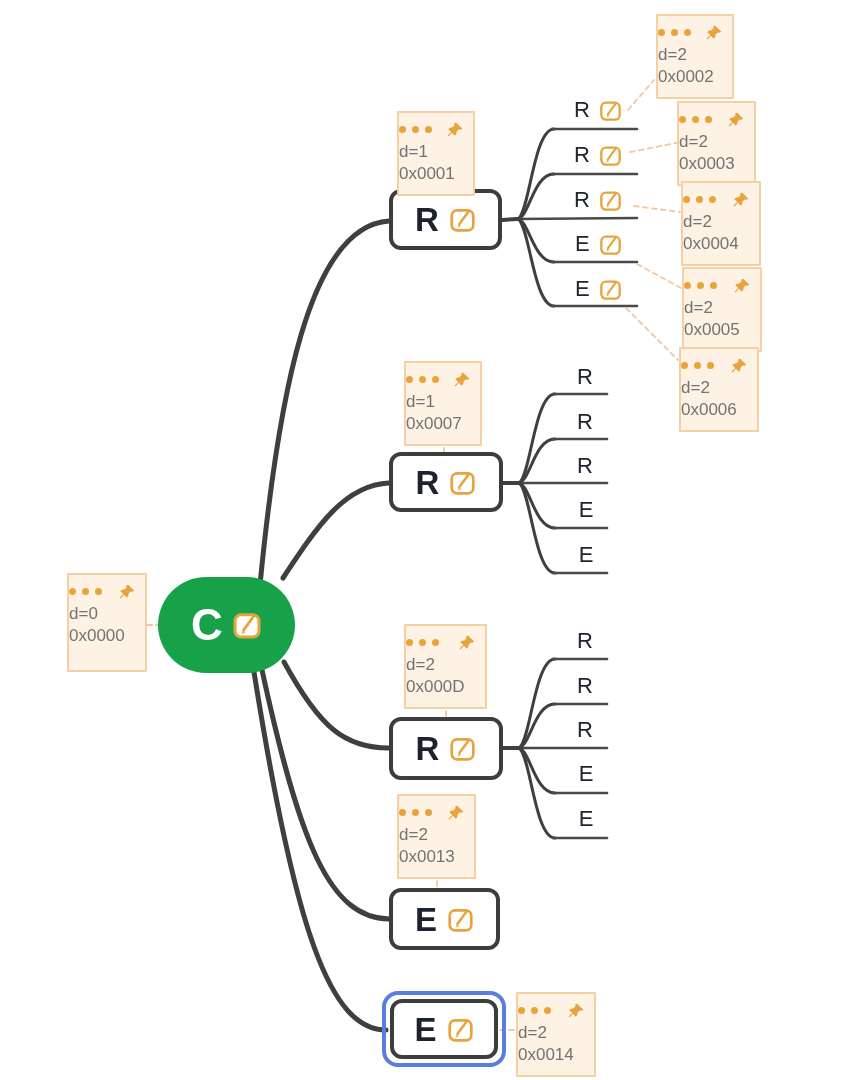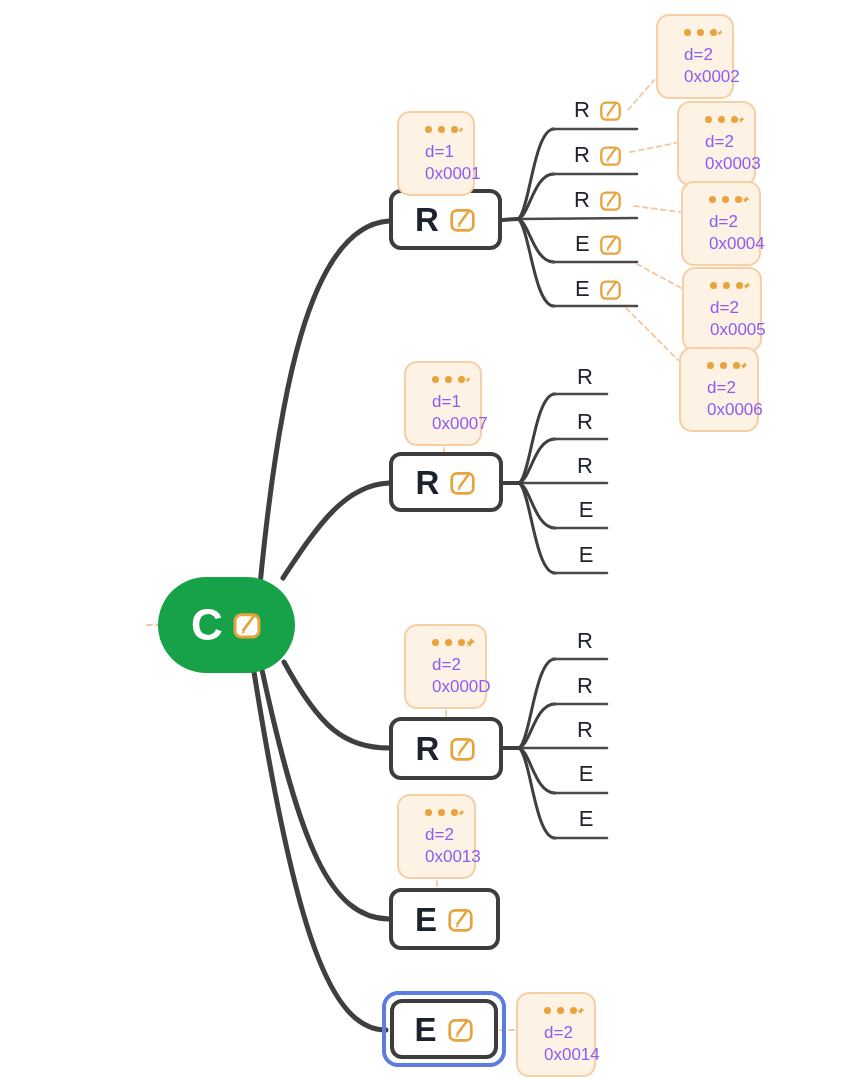--- a/index.html
+++ b/index.html
@@ -32,22 +32,22 @@
   .icon-edit{display:inline-block;}
   .icon-edit svg{display:block;overflow:visible;}
 
   .leaf{
     position:absolute;z-index:3;display:flex;align-items:center;gap:9px;height:30px;
   }
   .leaf-label{font-size:22px;color:#20242e;line-height:1;}
   .leaf-plain{justify-content:center;width:22px;}
 
   .note-card{
-    position:absolute;z-index:4;background:#fdf2e4;border:2px solid #f6cfa4;border-radius:13px;
-    box-sizing:border-box;padding:6px 9px 8px 26px;color:#8b5cf6;font-size:17px;line-height:1.32;
+    position:absolute;z-index:4;background:#fdf2e4;border:2px solid #f6cfa4;border-radius:1px;
+    box-sizing:border-box;padding:6px 9px 8px 0;color:#737373;font-size:17px;line-height:1.32;
   }
   .card-head{display:flex;align-items:center;justify-content:space-between;margin:2px 0 3px 0;height:17px;}
   .dots{display:inline-flex;align-items:center;gap:6px;}
   .dots i{width:7px;height:7px;border-radius:50%;background:#e8a33c;display:inline-block;}
   .pin{width:18px;height:18px;display:inline-block;}
   .pin svg{display:block;}
   .card-line{white-space:nowrap;}
 </style>
 </head>
 <body>
@@ -243,20 +243,36 @@
   <div class="leaf leaf-plain" style="left:574px;top:715px;">
       <span class="leaf-label">R</span>
     </div>
   <div class="leaf leaf-plain" style="left:575px;top:759px;">
       <span class="leaf-label">E</span>
     </div>
   <div class="leaf leaf-plain" style="left:575px;top:804px;">
       <span class="leaf-label">E</span>
     </div>
 
+  <div class="note-card" style="left:67px;top:573px;width:80px;height:99px;">
+    <div class="card-head">
+      <span class="dots">
+          <i></i>
+          <i></i>
+          <i></i>
+        </span>
+      <span class="pin">
+          <svg viewBox="0 0 24 24" width="100%" height="100%">
+    <path fill="#e8a33c" d="M13.6 2.2 l8.2 8.2 -1.8 .8 c-1 .4 -2.1 .5 -3.1 .2 l-3 3 c.3 1.6 -.1 3.2 -1.3 4.4 l-.8 .8 -3.9 -3.9 -4.6 4.8 -1.1 -1.1 4.8 -4.6 -3.9 -3.9 .8 -.8 c1.2 -1.2 2.8 -1.6 4.4 -1.3 l3 -3 c-.3 -1 -.2 -2.1 .2 -3.1 z"></path>
+  </svg>
+        </span>
+    </div>
+    <div class="card-line">d=0</div>
+    <div class="card-line">0x0000</div>
+  </div>
 
   <div class="note-card" style="left:397px;top:111px;width:78px;">
     <div class="card-head">
       <span class="dots">
           <i></i>
           <i></i>
           <i></i>
         </span>
       <span class="pin">
           <svg viewBox="0 0 24 24" width="100%" height="100%">

